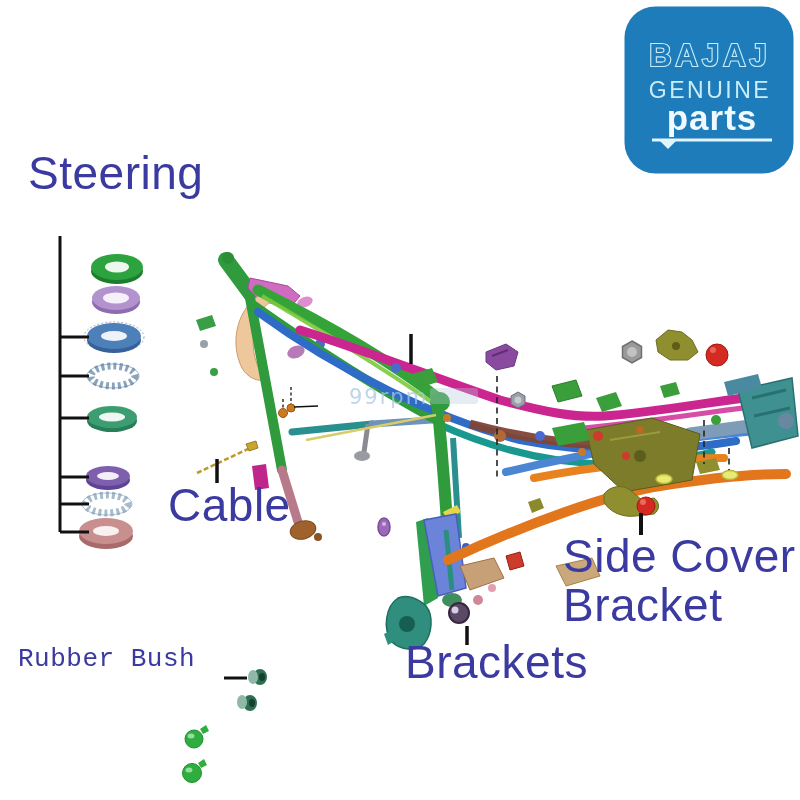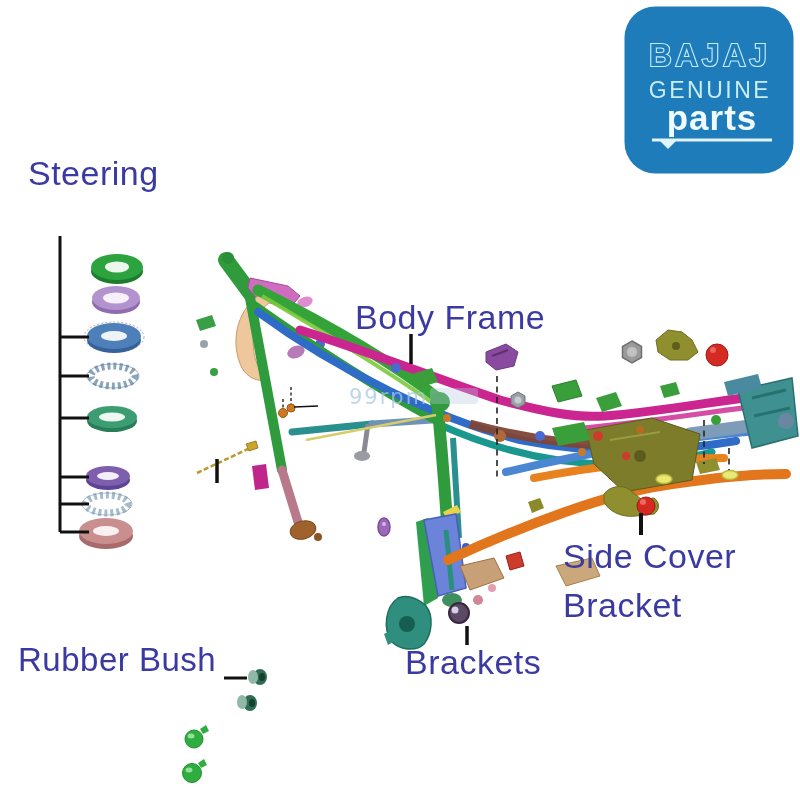--- a/index.html
+++ b/index.html
@@ -2,25 +2,25 @@
 <html><head>
 <meta charset="utf-8">
 <style>
   html,body{margin:0;padding:0;background:#ffffff;}
   #stage{
     position:relative;width:800px;height:800px;background:#ffffff;
     font-family:"Liberation Sans","DejaVu Sans",sans-serif;overflow:hidden;
   }
   #diagram{position:absolute;left:0;top:0;}
   .label{
-    position:absolute;color:#3a3aa0;font-size:34px;line-height:47px;
+    position:absolute;color:#3a3aa0;font-size:46px;line-height:47px;
     white-space:nowrap;letter-spacing:0.5px;
   }
   .label.cable{line-height:50px;}
-  .label.rubber{line-height:45px;font-size:33px;}
+  .label.rubber{line-height:45px;font-size:26px;font-family:Liberation Mono, monospace;}
   #logo{position:absolute;left:624px;top:6px;width:170px;height:155px;}
   .logo-brand{
     font-family:"Liberation Sans",sans-serif;font-weight:bold;font-size:31px;
     letter-spacing:4px;fill:#1e7cba;stroke:#c9edf8;stroke-width:2.2px;
     paint-order:stroke;text-anchor:middle;
   }
   .logo-genuine{
     font-family:"Liberation Sans",sans-serif;font-size:23px;letter-spacing:2.5px;
     fill:#c9edf8;text-anchor:middle;
   }
@@ -248,23 +248,23 @@
     <line x1="729" y1="448" x2="729" y2="470" stroke-width="1.6" stroke-dasharray="6 4.5"></line>
     <line x1="283" y1="399" x2="283" y2="409" stroke-width="1.4" stroke-dasharray="3 2.5"></line>
     <line x1="291" y1="387" x2="291" y2="404" stroke-width="1.4" stroke-dasharray="3 2.5"></line>
   </g>
 </svg>
 
 <div class="label" style="left:28px;top:150px">
   <div>Steering</div>
 </div>
 
-<div class="label" style="left:355px;top:294px">Body Frame</div>
 
 <div class="label cable" style="left:168px;top:480px">
+  <div>Cable</div>
 </div>
 
 <div class="label" style="left:405px;top:639px">Brackets</div>
 
 <div class="label" style="left:563px;top:532px;line-height:49px">
   <div>Side Cover</div>
   <div>Bracket</div>
 </div>
 
 <div class="label rubber" style="left:18px;top:637px">

